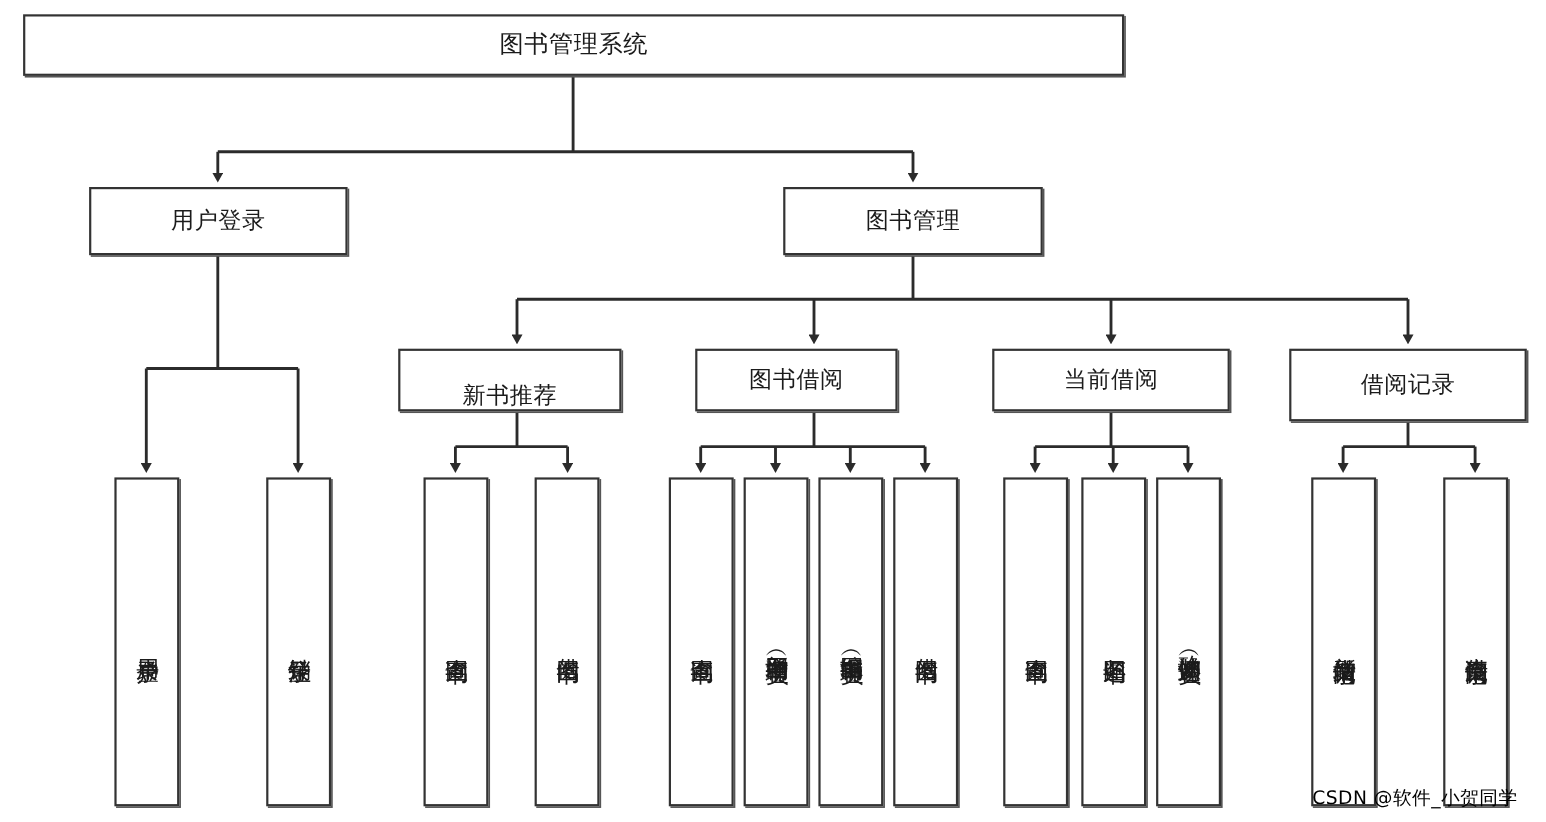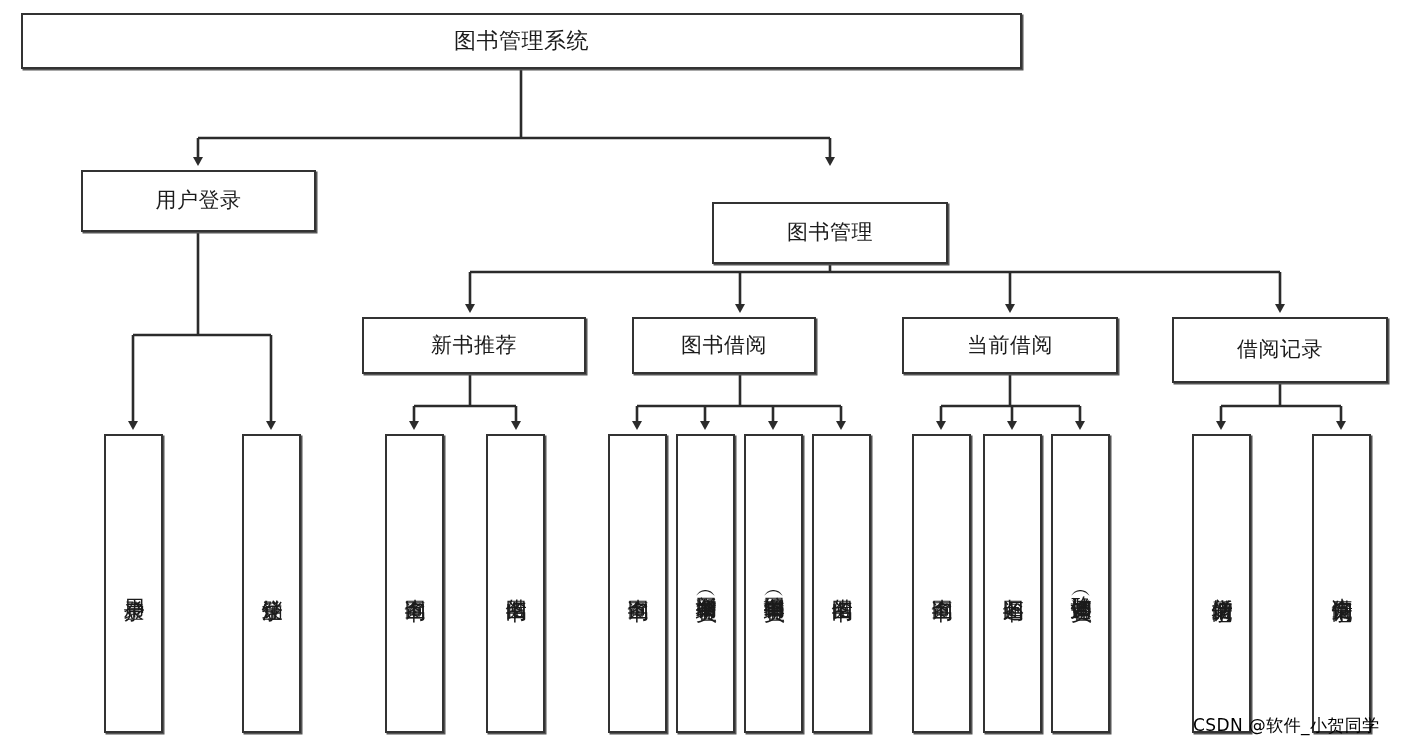--- a/index.html
+++ b/index.html
@@ -118,25 +118,25 @@
     </g>
   </svg>
 
   <div class="node horizontal root" style="left: 21px; top: 13px; width: 1001px; height: 56px;">
     <span>图书管理系统</span>
   </div>
 
   <div class="node horizontal" style="left: 81px; top: 170px; width: 235px; height: 62px;">
     <span>用户登录</span>
   </div>
-  <div class="node horizontal" style="left: 712px; top: 170px; width: 236px; height: 62px; margin-top: 32px;">
+  <div class="node horizontal" style="left: 712px; top: 170px; width: 236px; height: 62px;">
     <span>图书管理</span>
   </div>
 
-  <div class="node horizontal" style="left: 362px; top: 317px; width: 224px; height: 57px;">
+  <div class="node horizontal" style="left: 362px; top: 317px; width: 203px; height: 57px; align-items: flex-end;">
     <span>新书推荐</span>
   </div>
   <div class="node horizontal" style="left: 632px; top: 317px; width: 184px; height: 57px;">
     <span>图书借阅</span>
   </div>
   <div class="node horizontal" style="left: 902px; top: 317px; width: 216px; height: 57px;">
     <span>当前借阅</span>
   </div>
   <div class="node horizontal" style="left: 1172px; top: 317px; width: 216px; height: 66px;">
     <span>借阅记录</span>

